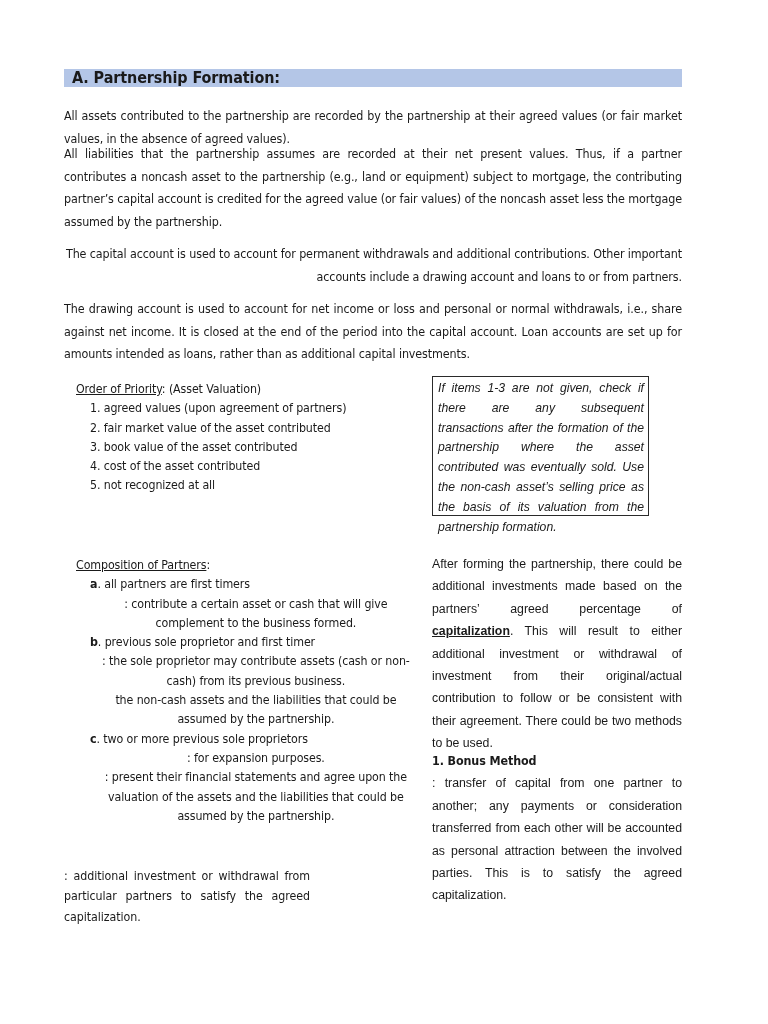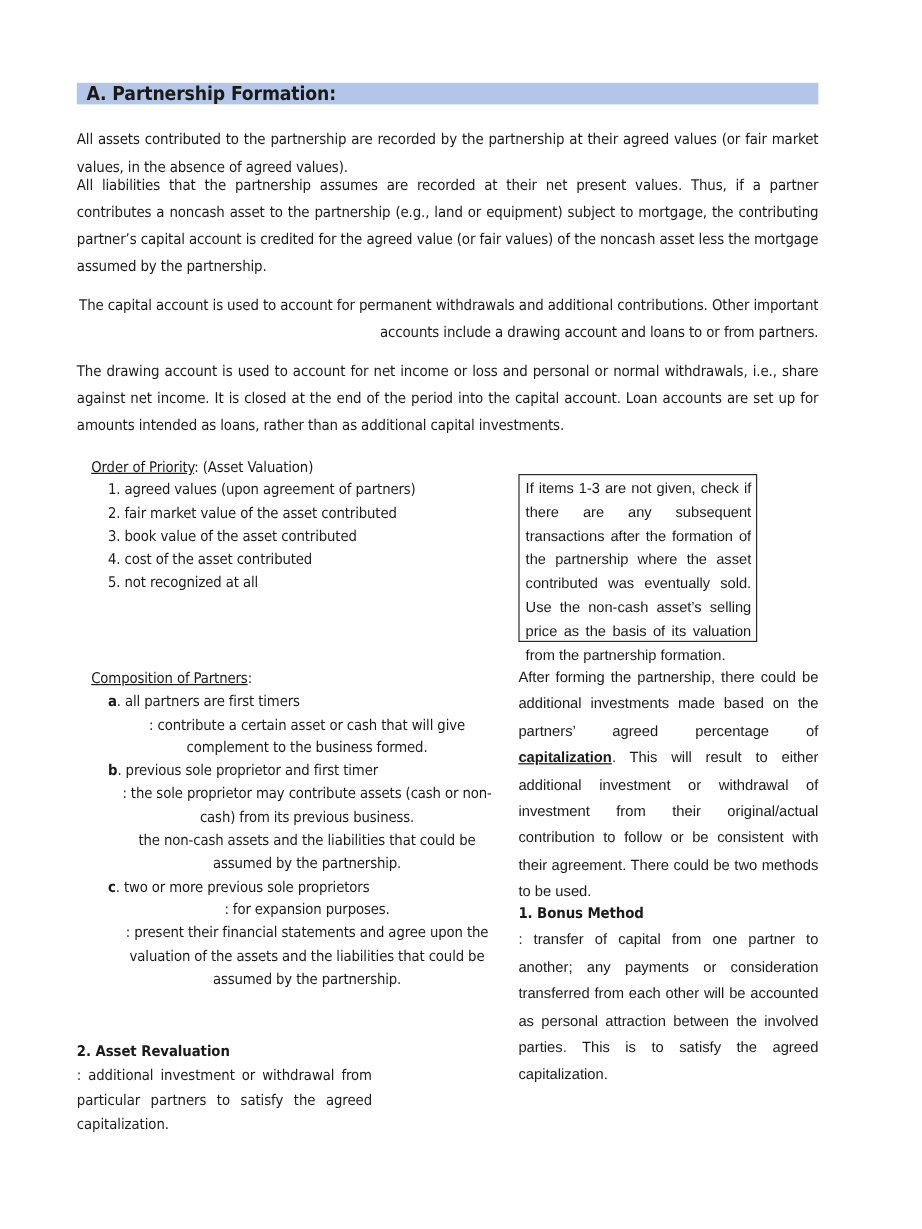--- a/index.html
+++ b/index.html
@@ -69,25 +69,26 @@
   }
   .lblock .bold { font-weight: bold; }
   .list-line { white-space: nowrap; }
   .indent1 { padding-left: 14px; }
   .indent2 { padding-left: 26px; text-align: center; }
 
   
   .notebox {
     position: absolute;
     left: 432px;
-    top: 395px;
-    width: 199px;
+    top: 376px;
+    width: 217px;
     height: 140px;
     border: 1.3px solid #2a2a2a;
     box-sizing: border-box;
+    font-style: italic;
   }
   .notebox .inner {
     padding: 2px 4px 0 5px;
     font-family: "Liberation Sans", sans-serif;
     font-size: 12.2px;
     line-height: 19.8px;
     text-align: justify;
     text-justify: inter-word;
     letter-spacing: 0px;
   }
@@ -159,21 +160,20 @@
     <div class="list-line indent2 narrow">assumed by the partnership.</div>
 
     <div class="list-line indent1"><span class="narrow bold">c</span><span class="narrow">. two or more previous sole proprietors</span></div>
     <div class="list-line indent2 narrow">: for expansion purposes.</div>
     <div class="list-line indent2 narrow">: present their financial statements and agree upon the</div>
     <div class="list-line indent2 narrow">valuation of the assets and the liabilities that could be</div>
     <div class="list-line indent2 narrow">assumed by the partnership.</div>
   </div>
 
   <div class="rblock narrow" style="left:64px; top:866px; width:246px; line-height:20.4px;">
-    <div class="rhead" style="text-align:left;">2. Asset Revaluation</div>
     <div class="justify-last-left">: additional investment or withdrawal from particular partners to satisfy the agreed capitalization.</div>
   </div>
 
   <div class="rblock sans" style="top:553px;">
     <span>After forming the partnership, there could be additional investments made based on the partners’ agreed percentage of </span><span class="bu">capitalization</span><span>. This will result to either additional investment or withdrawal of investment from their original/actual contribution to follow or be consistent with their agreement. There could be two methods to be used.</span>
   </div>
 
   <div class="rblock sans" style="top:750px;">
     <div class="rhead narrow" style="text-align:left; font-size:12.4px; letter-spacing:-0.1px;">1. Bonus Method</div>
     <div class="justify-last-left">: transfer of capital from one partner to another; any payments or consideration transferred from each other will be accounted as personal attraction between the involved parties. This is to satisfy the agreed capitalization.</div>

